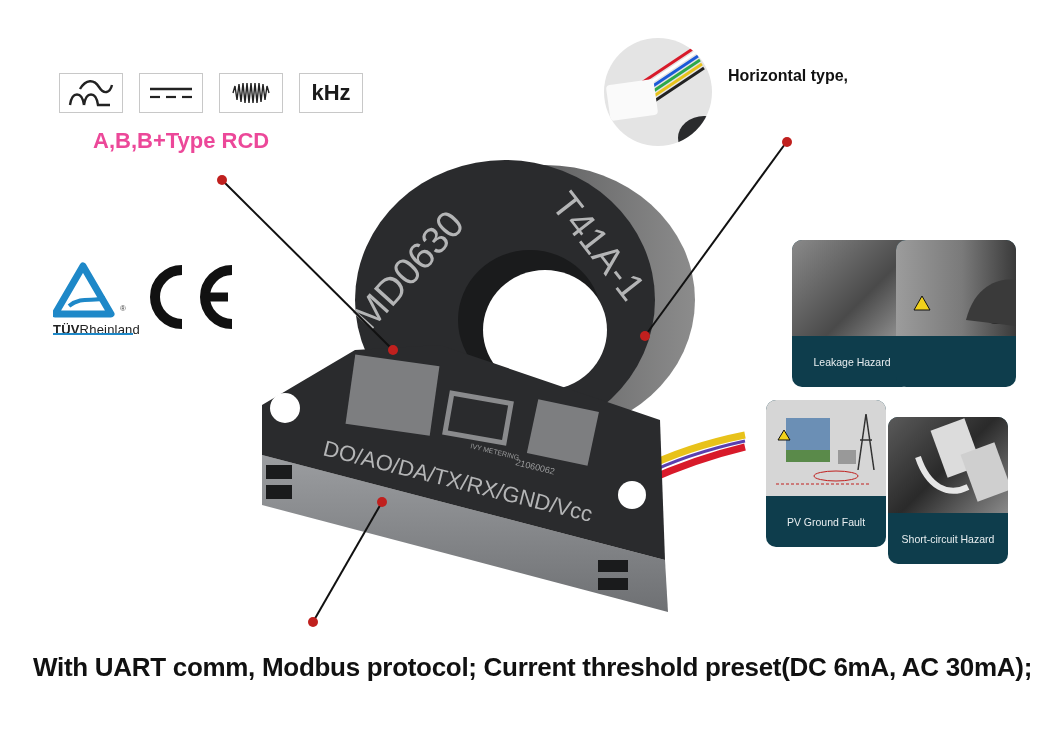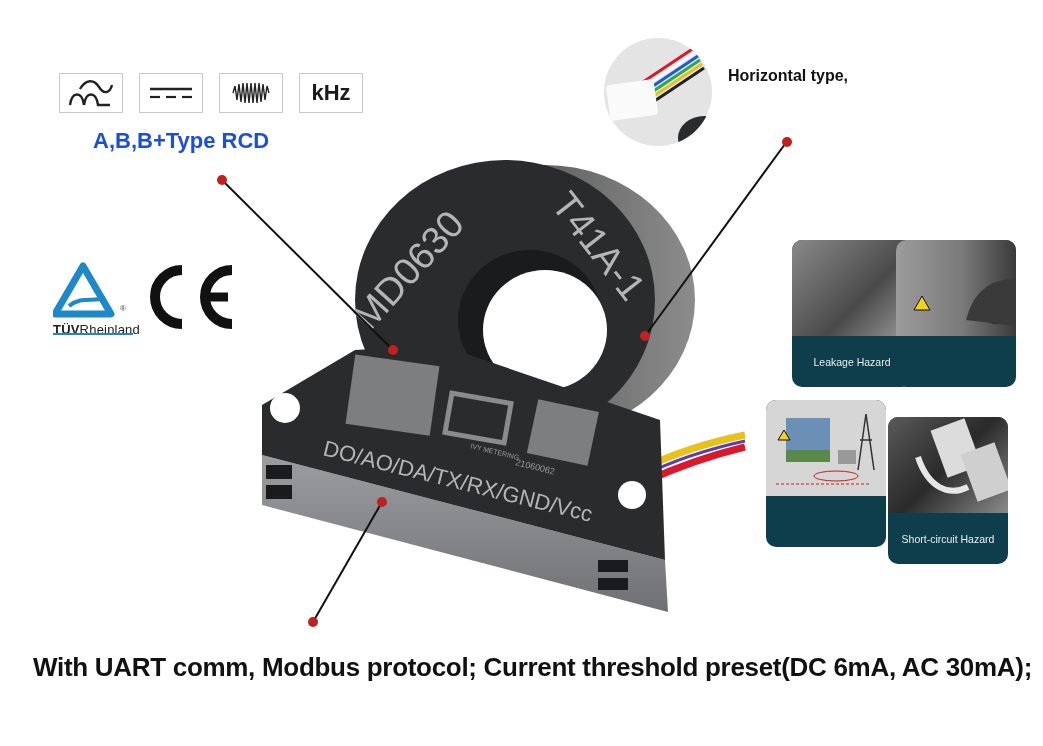--- a/index.html
+++ b/index.html
@@ -3,21 +3,21 @@
   <meta charset="utf-8">
   <style>
     * { box-sizing: border-box; margin: 0; padding: 0; }
     html, body { width: 1043px; height: 746px; background: #ffffff; overflow: hidden; }
     body { position: relative; font-family: "Liberation Sans", sans-serif; color: #111; }
 
     
     .rcd-icons { position: absolute; left: 59px; top: 73px; display: flex; gap: 16px; }
     .rcd-icon { width: 64px; height: 40px; border: 1.5px solid #c8c8c8; background: #fff; display: flex; align-items: center; justify-content: center; }
     .rcd-icon.khz { font-weight: bold; font-size: 22px; color: #1a1a1a; }
-    .rcd-label { position: absolute; left: 93px; top: 128px; font-weight: bold; font-size: 22px; color: #1d4ed8; }
+    .rcd-label { position: absolute; left: 93px; top: 128px; font-weight: bold; font-size: 22px; color: #ec4899; }
 
     
     .tuv { position: absolute; left: 53px; top: 262px; width: 82px; height: 75px; }
     .tuv-text { position: absolute; left: 53px; top: 322px; font-size: 13px; font-weight: bold; color: #222; letter-spacing: 0.2px; }
     .tuv-text .light { font-weight: normal; }
     .tuv-line { position: absolute; left: 53px; top: 333px; width: 80px; height: 2px; background: #1e88c8; }
     .tuv-reg { position: absolute; left: 120px; top: 304px; font-size: 8px; color: #444; }
     .ce-mark { position: absolute; left: 146px; top: 264px; width: 92px; height: 66px; }
 
     
@@ -173,20 +173,21 @@
     <svg width="120" height="96" viewBox="0 0 120 96">
         <rect x="20" y="18" width="44" height="44" fill="#6b8fb5"></rect>
         <rect x="20" y="50" width="44" height="12" fill="#5a8a4a"></rect>
         <polygon points="12,40 18,30 24,40" fill="#f2d21a" stroke="#111" stroke-width="1"></polygon>
         <path d="M100 14 L92 70 M100 14 L108 70 M94 40 L106 40" stroke="#333" stroke-width="1.5"></path>
         <rect x="72" y="50" width="18" height="14" fill="#999"></rect>
         <ellipse cx="70" cy="76" rx="22" ry="5" fill="none" stroke="#c0201e" stroke-width="1"></ellipse>
         <path d="M10 84 L104 84" stroke="#c0201e" stroke-width="1" stroke-dasharray="3,2"></path>
       </svg>
   </div>
+  <div class="hazard-caption">PV Ground Fault</div>
 </div>
 <div class="hazard-card" style="left:888px; top:400px;margin-top:17px;">
   <div class="hazard-photo" style="background: linear-gradient(135deg,#5a5a5a,#2a2a2a 50%,#8a8a8a);">
     <svg width="120" height="96" viewBox="0 0 120 96">
         <rect x="50" y="6" width="36" height="50" fill="#dcdcdc" transform="rotate(-20 68 31)"></rect>
         <rect x="80" y="30" width="36" height="50" fill="#cfcfcf" transform="rotate(-20 98 55)"></rect>
         <path d="M30 40 C 40 70, 60 80, 80 70" stroke="#e6e6e6" stroke-width="6" fill="none"></path>
       </svg>
   </div>
   <div class="hazard-caption">Short-circuit Hazard</div>

